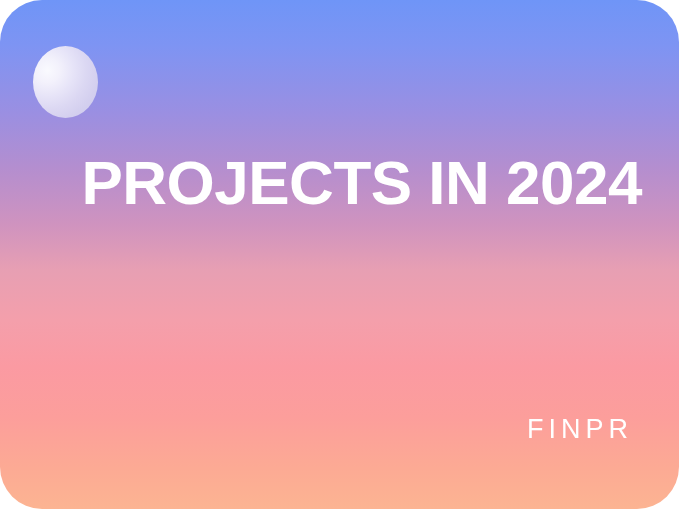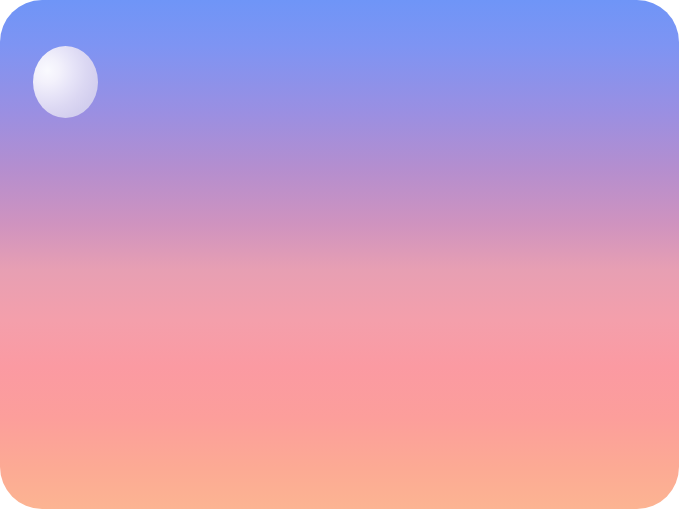--- a/index.html
+++ b/index.html
@@ -91,16 +91,18 @@
   }
 </style>
 </head>
 <body>
 
 <div id="banner">
 
   <div id="sphere"></div>
 
   <div id="headline">
+    <span class="hl-line">PROJECTS IN 2024</span>
   </div>
 
+  <div id="brand">FINPR</div>
 
 </div>
 
 </body></html>

